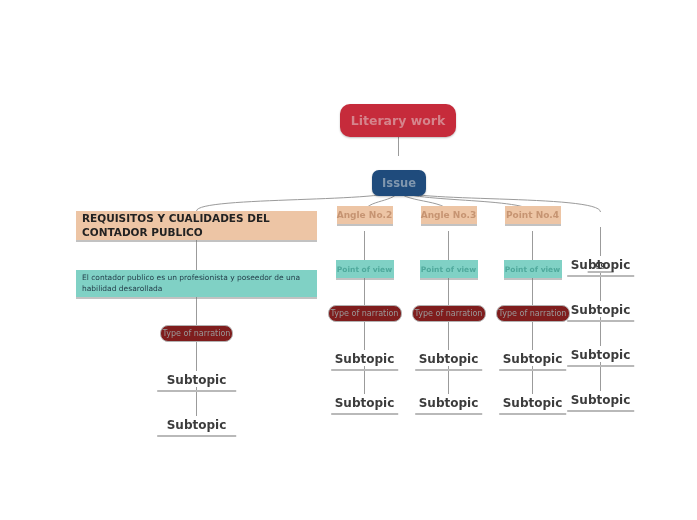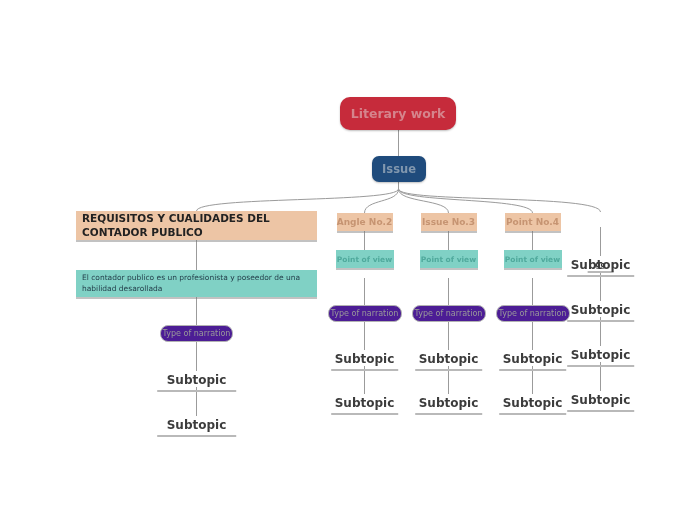--- a/index.html
+++ b/index.html
@@ -9,50 +9,50 @@
     background:var(--canvas-bg,#ffffff);
     font-family:"DejaVu Sans","Liberation Sans",sans-serif;
     overflow:hidden;
   }
   svg.wires{position:absolute;left:0;top:0;width:697px;height:520px;}
   svg.wires path{fill:none;stroke:var(--wire,#9b9b9b);stroke-width:1;}
 
   .node{position:absolute;box-sizing:border-box;display:flex;align-items:center;justify-content:center;text-align:center;}
 
   .root-node{
-    left:340px;top:97px;width:116px;height:33px;
+    left:340px;top:104px;width:116px;height:33px;
     background:var(--root-bg,#c62b3b);color:var(--root-text,#d5848c);
     border-radius:10px;font-size:12.5px;font-weight:700;
     box-shadow:0 1px 2px rgba(0,0,0,.25);
   }
   .issue-node{
-    left:372px;top:156px;width:54px;height:26px;
+    left:372px;top:170px;width:54px;height:26px;
     background:var(--issue-bg,#1f4b7c);color:var(--issue-text,#8197ae);
     border-radius:7px;font-size:11.5px;font-weight:700;
     box-shadow:0 1px 2px rgba(0,0,0,.25);
   }
   .tan{background:var(--tan-bg,#edc5a5);box-shadow:0 2px 0 rgba(120,120,120,.45);}
   .teal{background:var(--teal-bg,#80d1c5);box-shadow:0 2px 0 rgba(120,120,120,.45);}
 
   .b1-title{
     left:76px;top:211px;width:241px;height:29px;
     justify-content:flex-start;text-align:left;
     padding:2px 6px;font-size:10.5px;font-weight:700;line-height:1.25;
     color:var(--dark-text,#222222);
   }
   .b1-desc{
     left:76px;top:270px;width:241px;height:27px;
     justify-content:flex-start;text-align:left;
     padding:2px 6px;font-size:7.5px;line-height:1.35;
     color:var(--desc-text,#24404c);
   }
-  .angle{top:213px;width:56px;height:18px;font-size:9px;font-weight:700;color:var(--tan-text,#c69472);}
-  .pov{top:250px;width:58px;height:18px;font-size:7.5px;font-weight:700;color:var(--teal-text,#4fa99c);}
+  .angle{top:206px;width:56px;height:18px;font-size:9px;font-weight:700;color:var(--tan-text,#c69472);}
+  .pov{top:260px;width:58px;height:18px;font-size:7.5px;font-weight:700;color:var(--teal-text,#4fa99c);}
   .narration{
-    height:17px;background:#4c1d95;
+    height:17px;background:#7f1d1d;
     border:1px solid var(--outline-border,#b3b3b3);border-radius:8px;
     font-size:8px;color:var(--outline-text,#9a9a9a);
   }
   .b1-narr{left:160px;top:325px;width:73px;}
   .narr-row{top:305px;width:74px;}
 
   .subtopic{
     position:absolute;transform:translateX(-50%);
     font-size:12px;font-weight:700;color:var(--subtopic-text,#3c3c3c);
     padding:0 4px 3px;border-bottom:2px solid var(--underline,#b9b9b9);
@@ -118,21 +118,21 @@
   <div class="node narration b1-narr">Type of narration</div>
   <div class="subtopic wide" style="left:196.5px;top:373px;">Subtopic</div>
   <div class="subtopic wide" style="left:196.5px;top:418px;">Subtopic</div>
 
   <div class="node tan angle" style="left:336.5px;">Angle No.2</div>
   <div class="node teal pov" style="left:335.5px;">Point of view</div>
   <div class="node narration narr-row" style="left:327.5px;">Type of narration</div>
   <div class="subtopic" style="left:364.5px;top:352px;">Subtopic</div>
   <div class="subtopic" style="left:364.5px;top:396px;">Subtopic</div>
 
-  <div class="node tan angle" style="left:420.5px;">Issue No.3</div>
+  <div class="node tan angle" style="left:420.5px;">Angle No.3</div>
   <div class="node teal pov" style="left:419.5px;">Point of view</div>
   <div class="node narration narr-row" style="left:411.5px;">Type of narration</div>
   <div class="subtopic" style="left:448.5px;top:352px;">Subtopic</div>
   <div class="subtopic" style="left:448.5px;top:396px;">Subtopic</div>
 
   <div class="node tan angle" style="left:504.5px;">Point No.4</div>
   <div class="node teal pov" style="left:503.5px;">Point of view</div>
   <div class="node narration narr-row" style="left:495.5px;">Type of narration</div>
   <div class="subtopic" style="left:532.5px;top:352px;">Subtopic</div>
   <div class="subtopic" style="left:532.5px;top:396px;">Subtopic</div>

